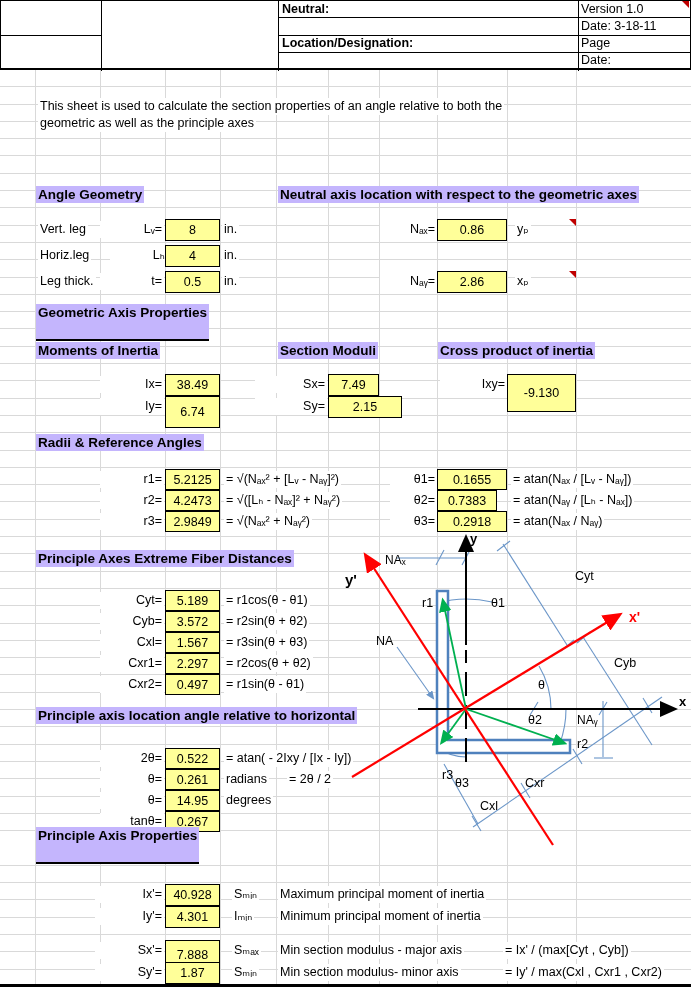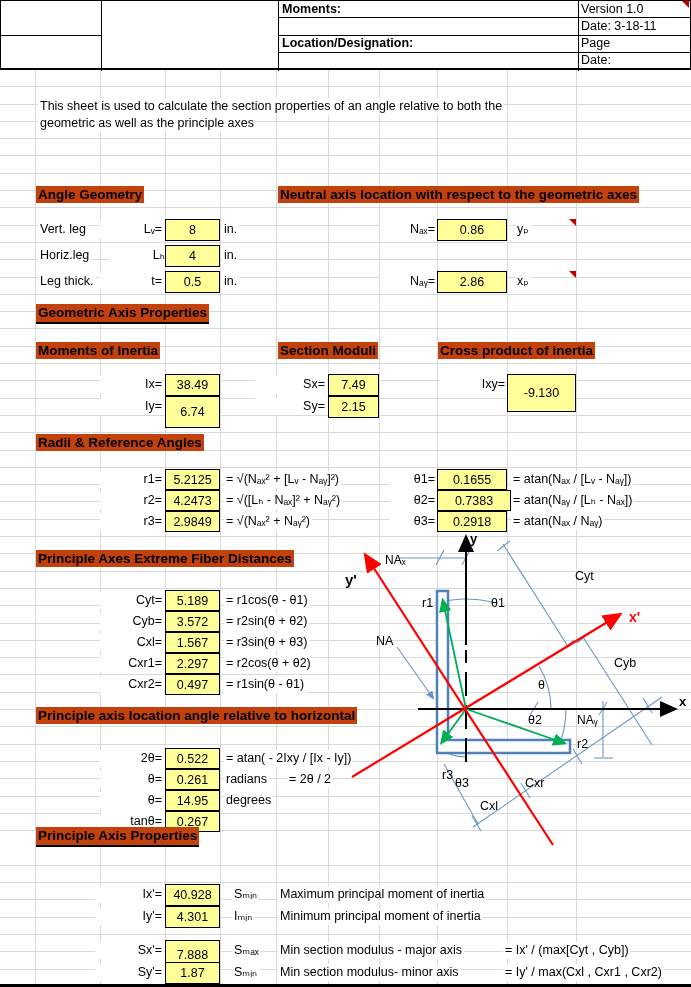--- a/index.html
+++ b/index.html
@@ -9,22 +9,22 @@
   }
   
   #gridarea{
     position:absolute;left:0;top:70px;width:691px;height:915px;
     background:repeating-linear-gradient(to bottom,transparent 0,transparent 16.3px,#d9d9d9 16.3px,#d9d9d9 17.3px);
   }
   .vgl{position:absolute;top:70px;height:915px;width:1px;background:#d9d9d9;}
   .txt{position:absolute;font-size:12.5px;line-height:17px;white-space:nowrap;background:#fff;padding:0 2px;}
   .r{text-align:right;}
   .b{font-weight:bold;}
-  .hd{position:absolute;font-size:13.5px;font-weight:bold;line-height:17px;white-space:nowrap;background:#c2410c;padding:0 2px;}
-  .hd.u{border-bottom:2.5px solid #000;padding-bottom:1px;}
+  .hd{position:absolute;font-size:13.5px;font-weight:bold;line-height:17px;white-space:nowrap;background:#c4b5fd;padding:0 2px;}
+  .hd.u{border-bottom:2.5px solid #000;padding-bottom:18px;}
   .ybox{
     position:absolute;background:#FFFF99;border:1.5px solid #000;box-sizing:border-box;
     display:flex;align-items:center;justify-content:center;font-size:12.5px;
   }
   
   #tblock{position:absolute;left:0;top:0;width:691px;height:70px;border:1.5px solid #000;border-bottom:2.5px solid #000;box-sizing:border-box;background:#fff;}
   .hvl{position:absolute;top:0;height:70px;width:1px;background:#000;}
   .hhl{position:absolute;height:1px;background:#000;}
   .htxt{position:absolute;font-size:12.5px;line-height:17px;white-space:nowrap;}
   .cmark{position:absolute;width:7px;height:7px;background:#C00000;clip-path:polygon(0 0,100% 0,100% 100%);}
@@ -50,21 +50,21 @@
   <div class="vgl" style="left:576px"></div>
 
   <div id="tblock">
     <div class="hvl" style="left:100px"></div>
     <div class="hvl" style="left:277px"></div>
     <div class="hvl" style="left:577px"></div>
     <div class="hhl" style="left:0;top:34px;width:100px"></div>
     <div class="hhl" style="left:277px;top:16px;width:412px"></div>
     <div class="hhl" style="left:277px;top:34px;width:412px"></div>
     <div class="hhl" style="left:277px;top:51px;width:412px"></div>
-    <div class="htxt b" style="left:281px;top:0">Moments:</div>
+    <div class="htxt b" style="left:281px;top:0">Neutral:</div>
     <div class="htxt b" style="left:281px;top:34px">Location/Designation:</div>
     <div class="htxt" style="left:580px;top:0">Version 1.0</div>
     <div class="htxt" style="left:580px;top:17px">Date: 3-18-11</div>
     <div class="htxt" style="left:580px;top:34px">Page</div>
     <div class="htxt" style="left:580px;top:51px">Date:</div>
   </div>
   <div class="cmark" style="left:682px;top:1px"></div>
 
   <div class="txt" style="left:38px;top:98px">This sheet is used to calculate the section properties of an angle relative to both the</div>
   <div class="txt" style="left:38px;top:115px">geometric as well as the principle axes</div>
@@ -103,42 +103,42 @@
   <div class="hd" style="left:438px;top:342px">Cross product of inertia</div>
 
   <div class="txt r" style="left:100px;top:376px;width:60px">Ix=</div>
   <div class="ybox" style="left:165px;top:374px;width:55px;height:22px">38.49</div>
   <div class="txt r" style="left:100px;top:398px;width:60px">Iy=</div>
   <div class="ybox" style="left:165px;top:396px;width:55px;height:32px">6.74</div>
 
   <div class="txt r" style="left:255px;top:376px;width:68px">Sx=</div>
   <div class="ybox" style="left:328px;top:374px;width:51px;height:22px">7.49</div>
   <div class="txt r" style="left:255px;top:398px;width:68px">Sy=</div>
-  <div class="ybox" style="left:328px;top:396px;width:51px;height:22px">2.15</div>
+  <div class="ybox" style="left:328px;top:396px;width:74px;height:22px">2.15</div>
 
   <div class="txt r" style="left:440px;top:376px;width:63px">Ixy=</div>
   <div class="ybox" style="left:507px;top:374px;width:69px;height:38px">-9.130</div>
 
   <div class="hd" style="left:36px;top:434px">Radii &amp; Reference Angles</div>
 
   <div class="txt r" style="left:100px;top:471px;width:60px">r1=</div>
   <div class="ybox" style="left:165px;top:469px;width:55px;height:21px">5.2125</div>
   <div class="txt" style="left:224px;top:471px">= √(Nₐₓ² + [Lᵥ - Nₐᵧ]²)</div>
   <div class="txt r" style="left:100px;top:492px;width:60px">r2=</div>
   <div class="ybox" style="left:165px;top:490px;width:55px;height:21px">4.2473</div>
   <div class="txt" style="left:224px;top:492px">= √([Lₕ - Nₐₓ]² + Nₐᵧ²)</div>
   <div class="txt r" style="left:100px;top:513px;width:60px">r3=</div>
   <div class="ybox" style="left:165px;top:511px;width:55px;height:21px">2.9849</div>
   <div class="txt" style="left:224px;top:513px">= √(Nₐₓ² + Nₐᵧ²)</div>
 
   <div class="txt r" style="left:390px;top:471px;width:43px">θ1=</div>
   <div class="ybox" style="left:437px;top:469px;width:70px;height:21px">0.1655</div>
   <div class="txt" style="left:511px;top:471px">= atan(Nₐₓ / [Lᵥ - Nₐᵧ])</div>
   <div class="txt r" style="left:390px;top:492px;width:43px">θ2=</div>
-  <div class="ybox" style="left:437px;top:490px;width:74px;height:21px">0.7383</div>
+  <div class="ybox" style="left:437px;top:490px;width:60px;height:21px">0.7383</div>
   <div class="txt" style="left:511px;top:492px">= atan(Nₐᵧ / [Lₕ - Nₐₓ])</div>
   <div class="txt r" style="left:390px;top:513px;width:43px">θ3=</div>
   <div class="ybox" style="left:437px;top:511px;width:70px;height:21px">0.2918</div>
   <div class="txt" style="left:511px;top:513px">= atan(Nₐₓ / Nₐᵧ)</div>
 
   <div class="hd" style="left:36px;top:550px">Principle Axes Extreme Fiber Distances</div>
 
   <div class="txt r" style="left:100px;top:592px;width:60px">Cyt=</div>
   <div class="ybox" style="left:165px;top:590px;width:55px;height:21px">5.189</div>
   <div class="txt" style="left:224px;top:592px">= r1cos(θ - θ1)</div>

